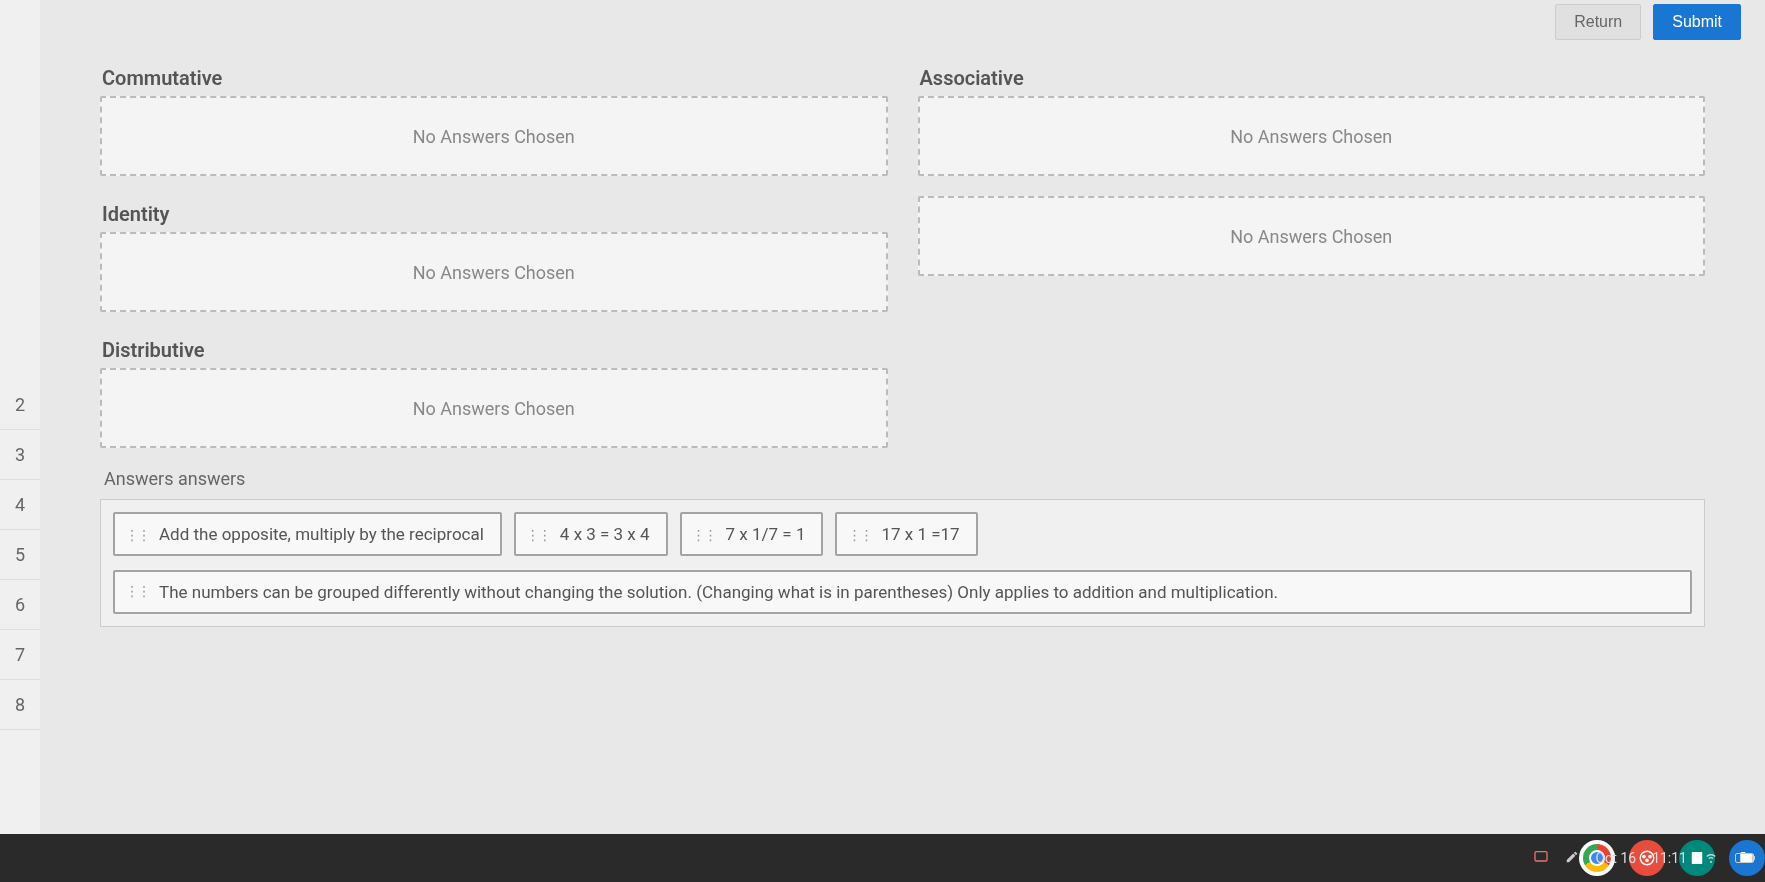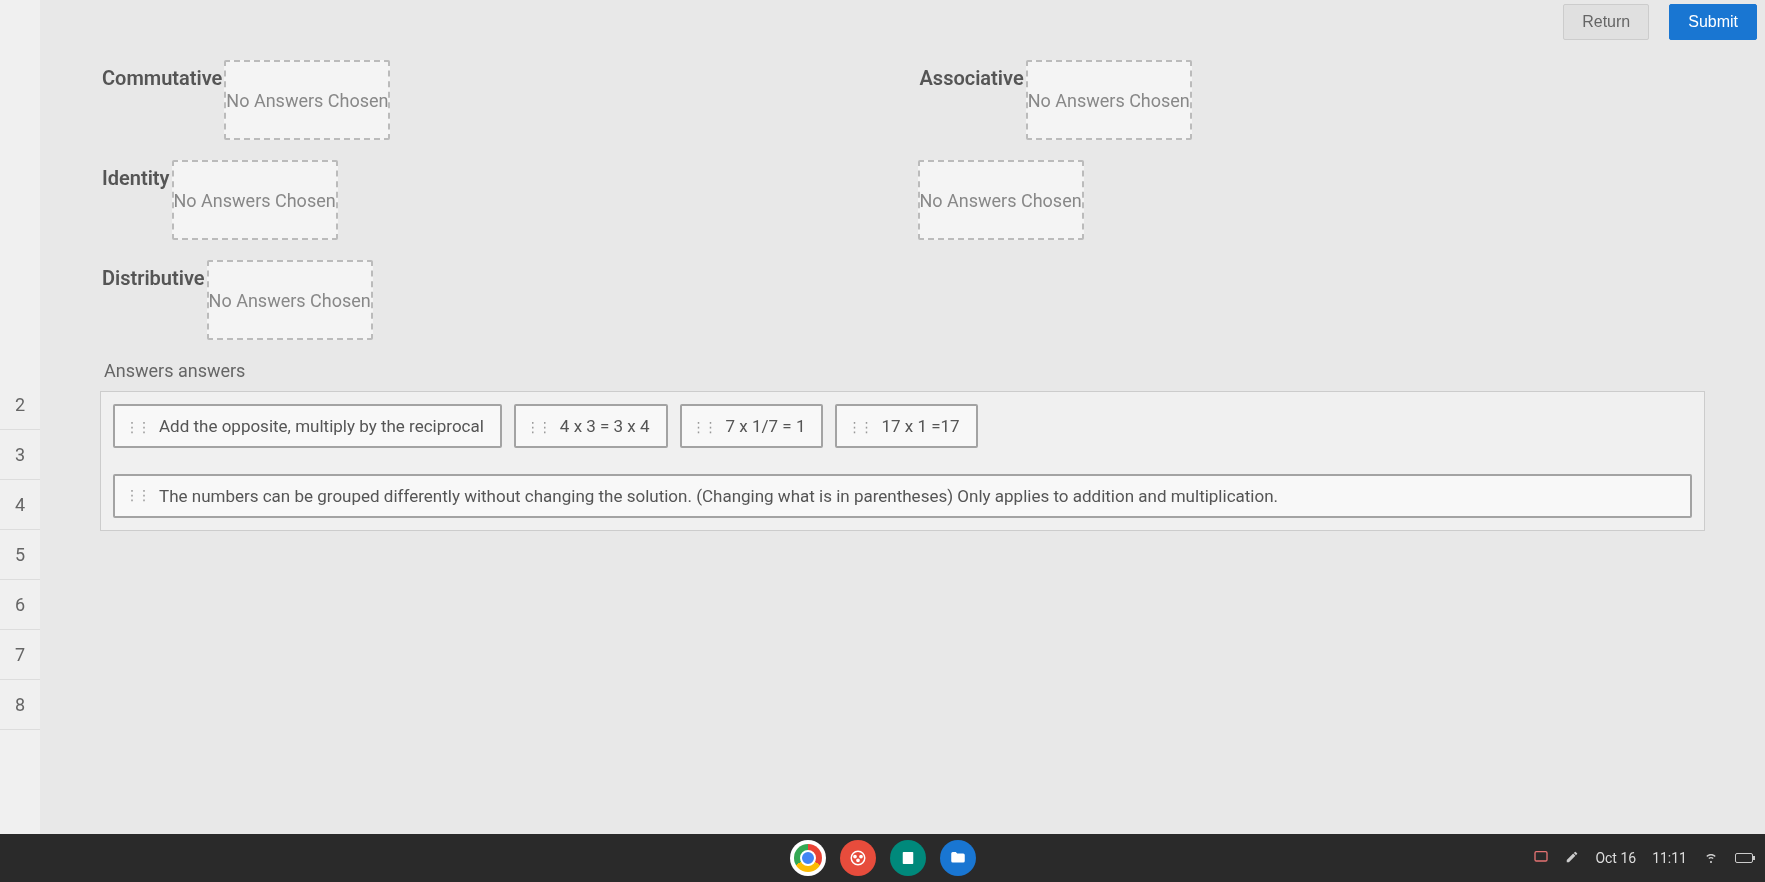--- a/index.html
+++ b/index.html
@@ -12,23 +12,23 @@
       background: #e8e8e8;
       color: #555;
       width: 1765px;
       height: 882px;
       overflow: hidden;
       position: relative;
     }
     .top-bar {
       position: absolute;
       top: 0;
-      right: 0;
-      display: flex;
-      gap: 20px;
+      right: 16px;
+      display: flex;
+      gap: 12px;
       padding: 4px 8px;
     }
     .btn {
       padding: 8px 18px;
       border: 1px solid #ccc;
       font-size: 16px;
       cursor: pointer;
       border-radius: 2px;
     }
     .btn-return {
@@ -67,21 +67,21 @@
       padding: 10px 30px;
     }
     .drop-grid {
       display: grid;
       grid-template-columns: 1fr 1fr;
       gap: 20px 30px;
       margin-bottom: 20px;
     }
     .drop-zone {
       display: flex;
-      flex-direction: row;
+      flex-direction: column;
     }
     .drop-zone.full-row {
       grid-column: 1 / 2;
     }
     .drop-label {
       font-size: 20px;
       font-weight: 600;
       color: #555;
       padding: 6px 2px;
     }
@@ -127,21 +127,20 @@
       align-items: center;
       gap: 10px;
       font-size: 17px;
       color: #555;
       cursor: grab;
       border-radius: 2px;
     }
     .answer-chip.wide {
       flex: 1;
       align-items: flex-start;
-      margin-top: 12px;
     }
     .drag-handle {
       color: #999;
       font-size: 14px;
       letter-spacing: -2px;
       line-height: 1;
       user-select: none;
       flex-shrink: 0;
       padding-top: 2px;
     }
@@ -150,21 +149,21 @@
     }
     .taskbar {
       position: absolute;
       bottom: 0;
       left: 0;
       right: 0;
       height: 48px;
       background: #2a2a2a;
       display: flex;
       align-items: center;
-      justify-content: center;
+      justify-content: flex-end;
     }
     .taskbar-center {
       display: flex;
       gap: 14px;
       align-items: center;
     }
     .task-icon {
       width: 36px;
       height: 36px;
       border-radius: 50%;

